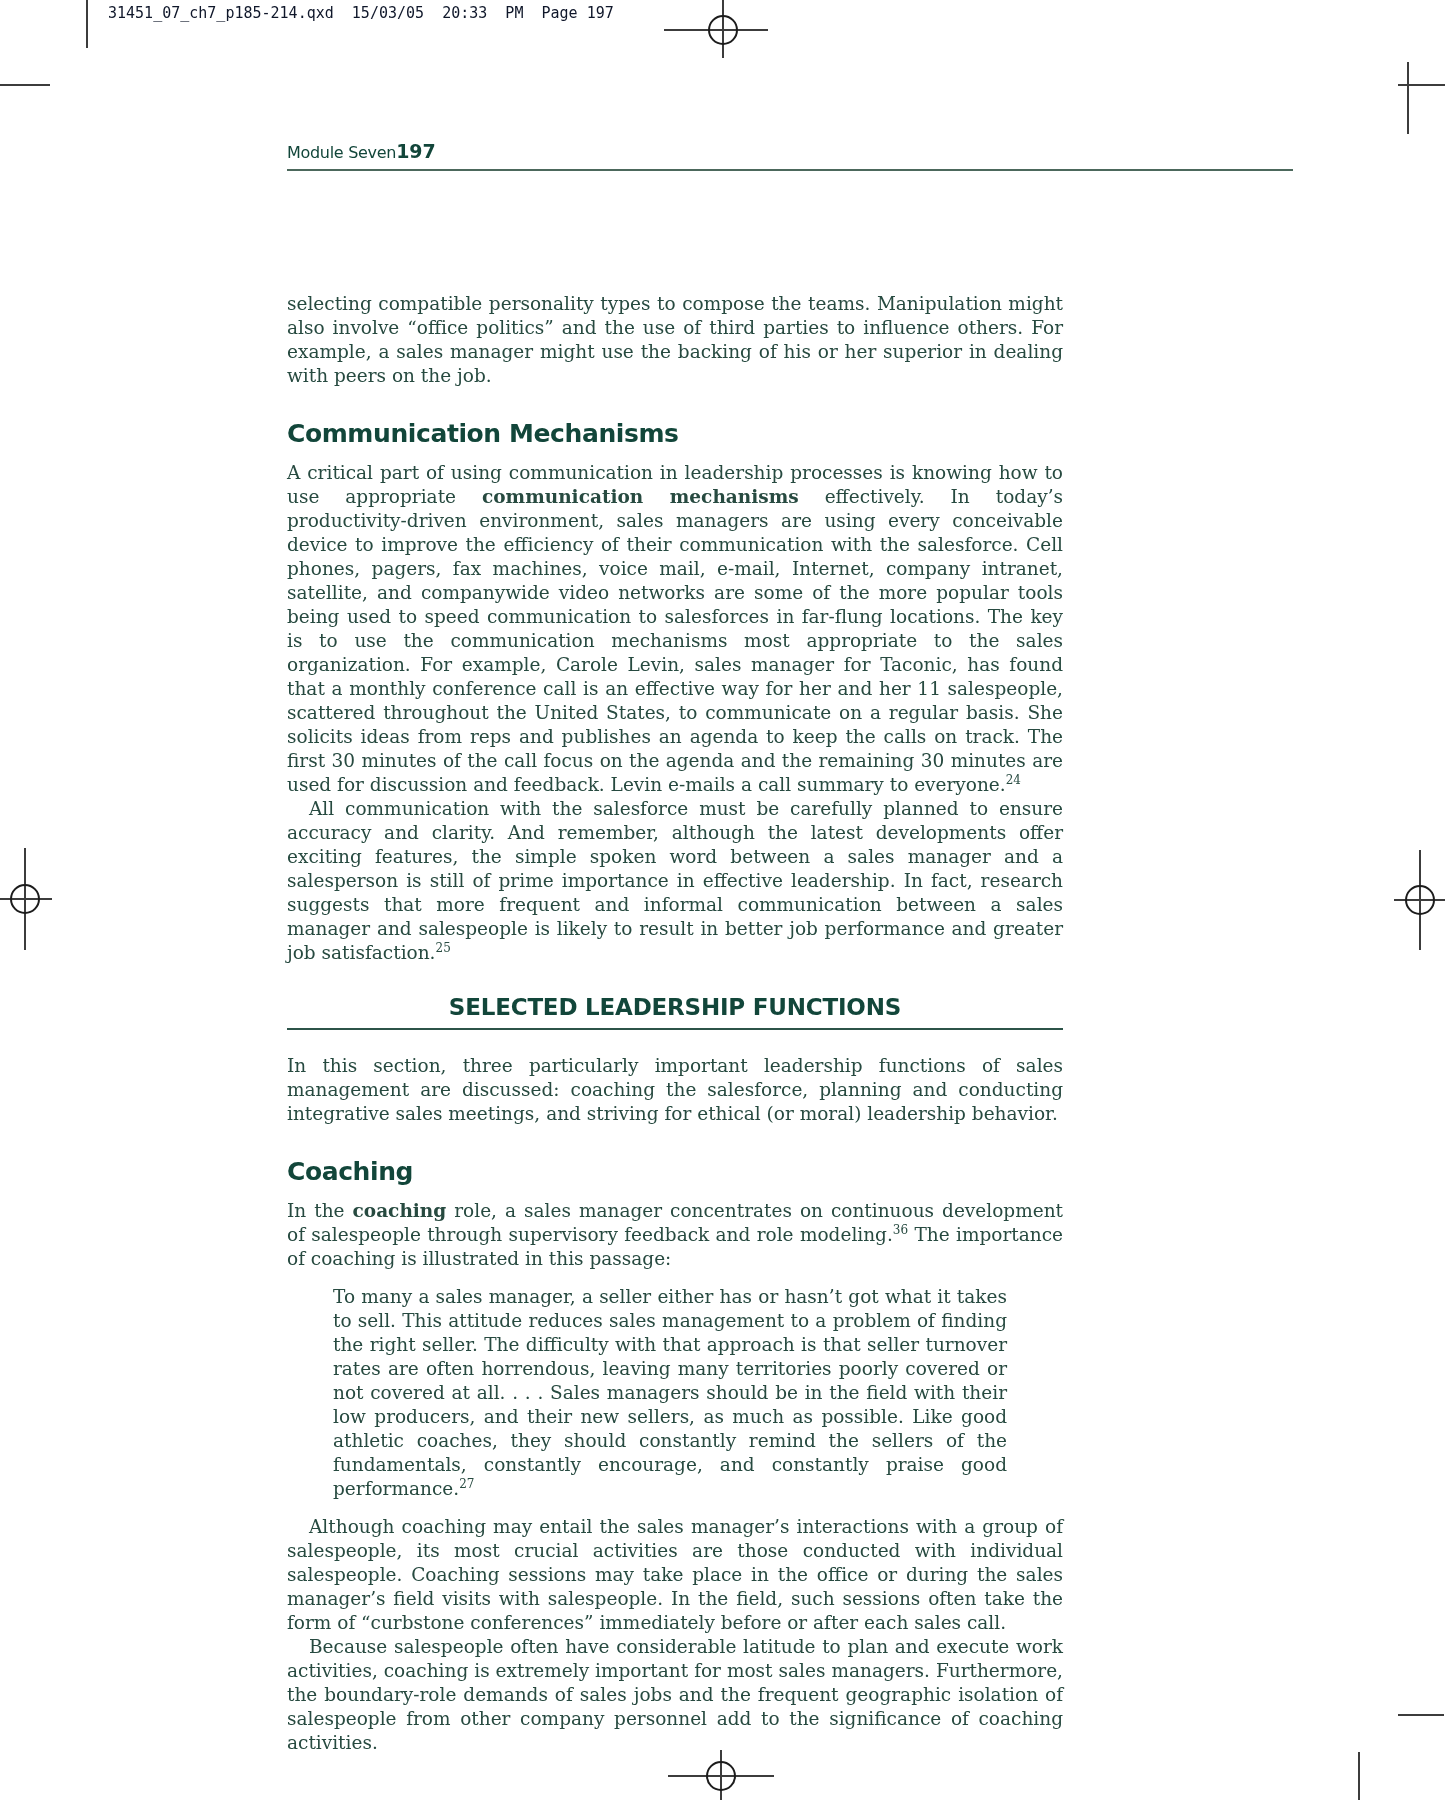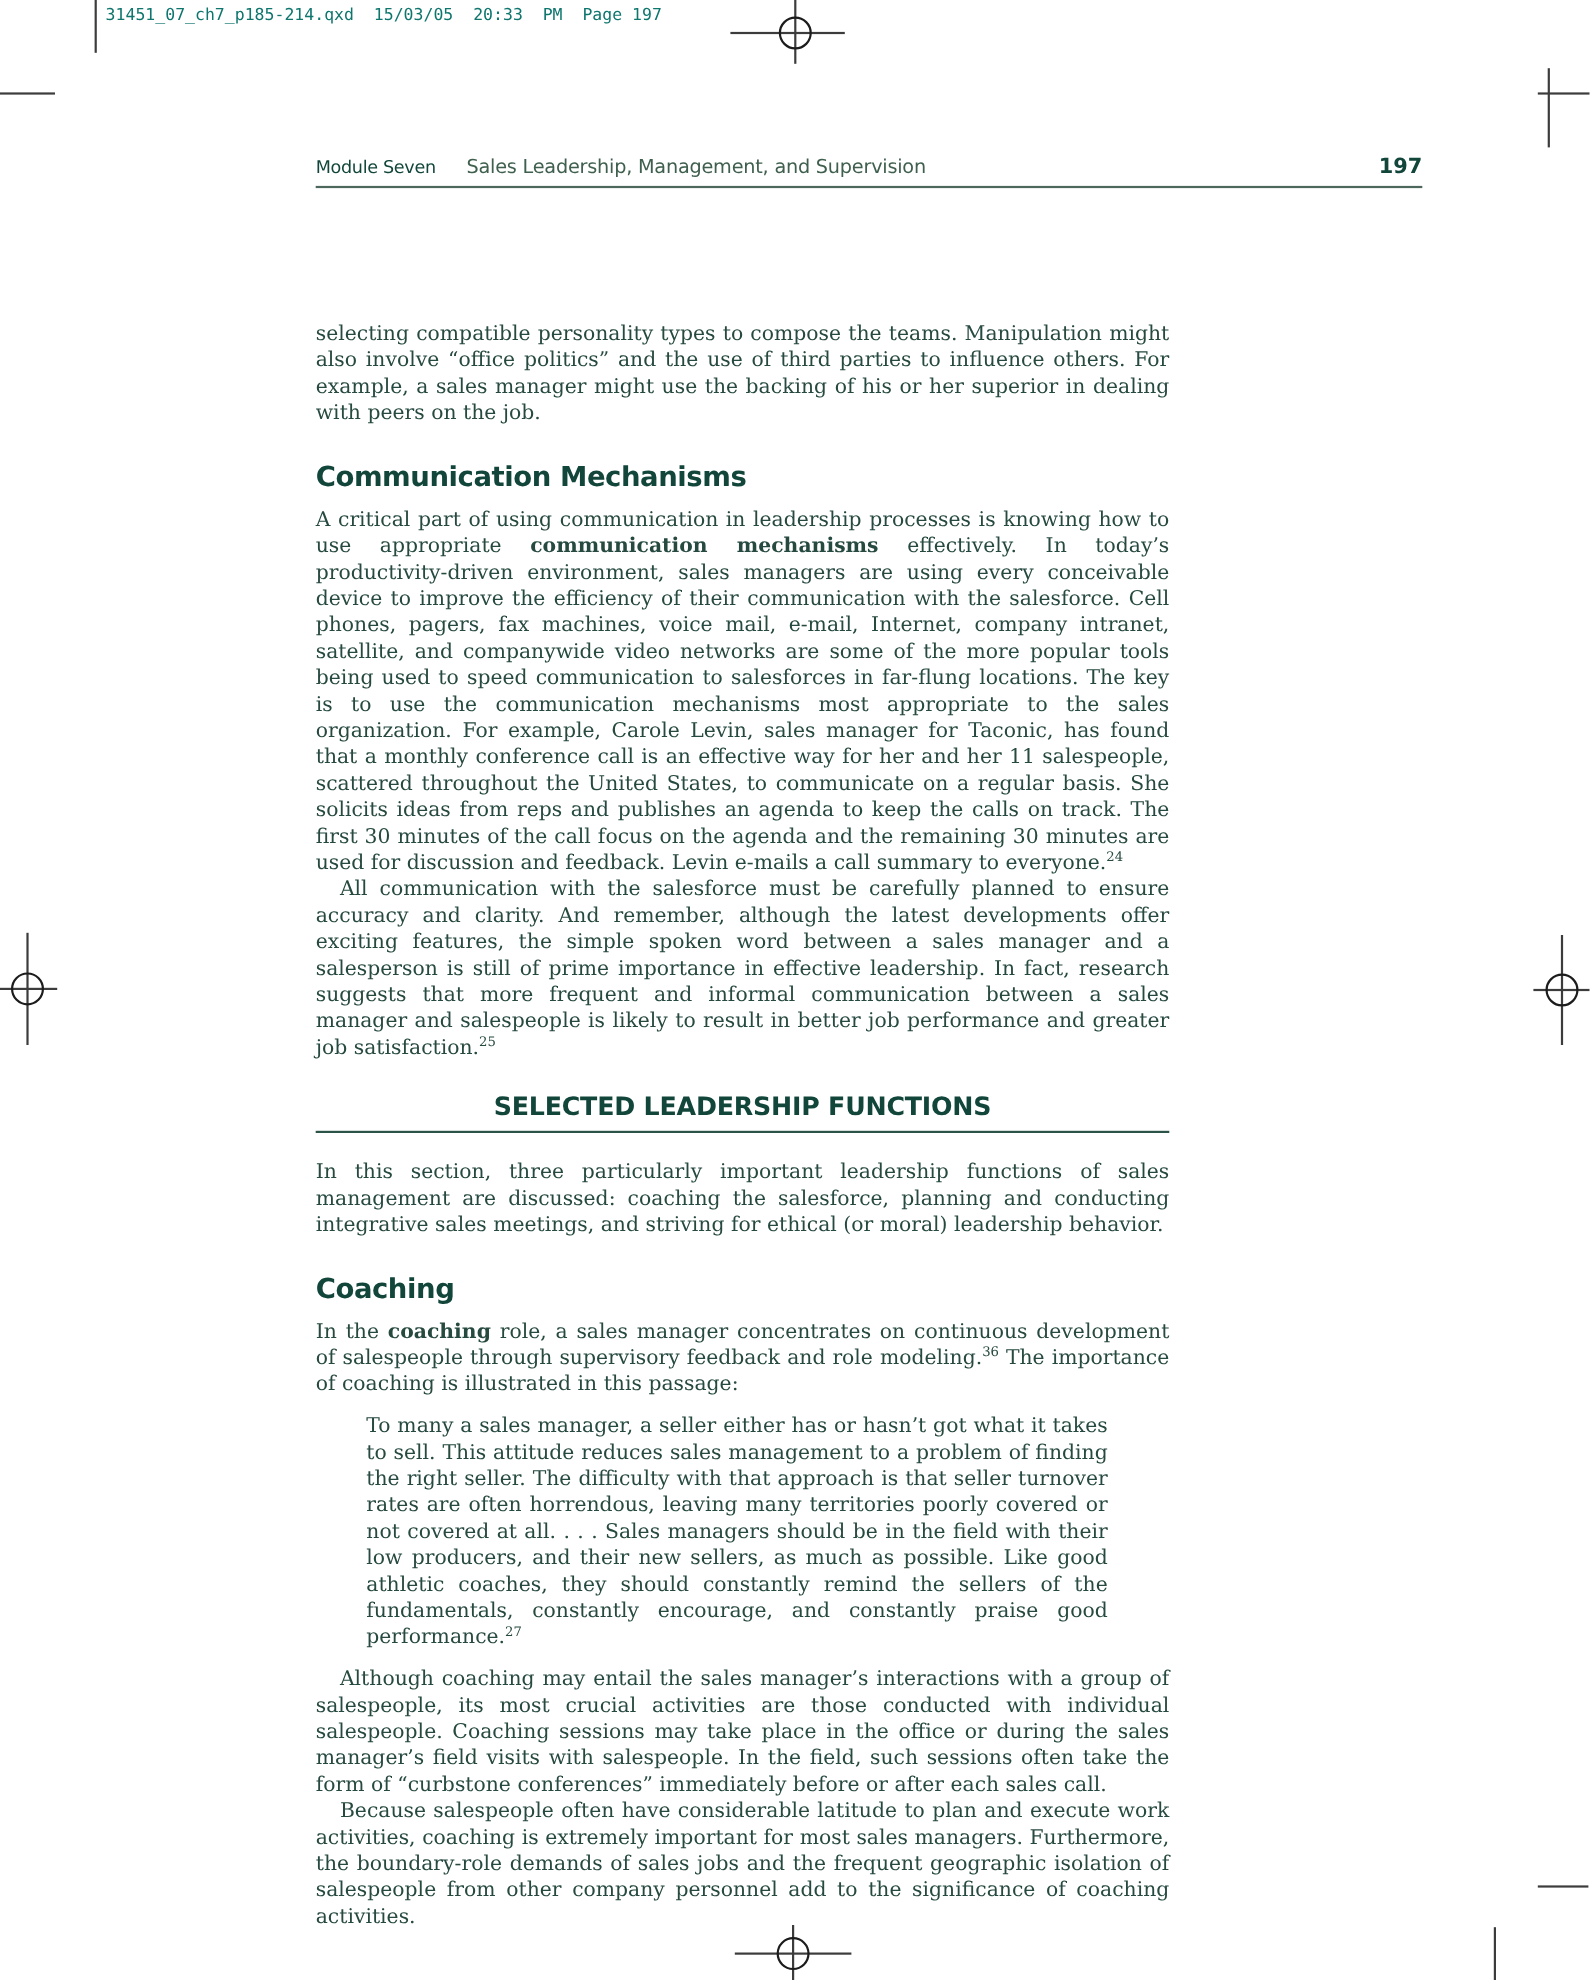--- a/index.html
+++ b/index.html
@@ -6,23 +6,23 @@
   body {
     width: 1445px; height: 1800px;
     background: #ffffff;
     position: relative;
     overflow: hidden;
     font-family: "DejaVu Serif", serif;
   }
 
   
   .slug {
-    position: absolute; left: 96px; top: 4px;
+    position: absolute; left: 108px; top: 4px;
     font-family: "DejaVu Sans Mono", monospace;
-    font-size: 15px; color: #0f766e;
+    font-size: 15px; color: #0f172a;
     white-space: pre;
   }
   .mark { position: absolute; background: #3c3c3c; }
   .cm-topleft-v   { left: 86px;  top: 0;       width: 2px;  height: 48px; }
   .cm-left-h      { left: 0;     top: 84px;    width: 50px; height: 2px; }
   .cm-topright-v  { left: 1407px;top: 62px;    width: 2px;  height: 72px; }
   .cm-topright-h  { left: 1398px;top: 84px;    width: 47px; height: 2px; }
   .cm-botright-h  { left: 1398px;top: 1714px;  width: 46px; height: 2px; }
   .cm-botright-v  { left: 1358px;top: 1752px;  width: 2px;  height: 48px; }
 
@@ -136,21 +136,20 @@
   <div class="circle"></div>
 </div>
 <div class="regmark reg-bottom">
   <div class="vline"></div>
   <div class="hline"></div>
   <div class="circle"></div>
 </div>
 
 <div class="pagehead">
   <span class="module">Module Seven</span>
-  <span class="headtitle">Sales Leadership, Management, and Supervision</span>
   <span class="pagenum">197</span>
 </div>
 
 <div class="column">
 
   <p>selecting compatible personality types to compose the teams. Manipulation might also involve “office politics” and the use of third parties to influence others. For example, a sales manager might use the backing of his or her superior in dealing with peers on the job.</p>
 
   <h3 class="section-sub">Communication Mechanisms</h3>
 
   <p><span>A critical part of using communication in leadership processes is knowing how to use appropriate </span><b>communication mechanisms</b><span> effectively. In today’s productivity-driven environment, sales managers are using every conceivable device to improve the efficiency of their communication with the salesforce. Cell phones, pagers, fax machines, voice mail, e-mail, Internet, company intranet, satellite, and companywide video networks are some of the more popular tools being used to speed communication to salesforces in far-flung locations. The key is to use the communication mechanisms most appropriate to the sales organization. For example, Carole Levin, sales manager for Taconic, has found that a monthly conference call is an effective way for her and her 11 salespeople, scattered throughout the United States, to communicate on a regular basis. She solicits ideas from reps and publishes an agenda to keep the calls on track. The first 30 minutes of the call focus on the agenda and the remaining 30 minutes are used for discussion and feedback. Levin e-mails a call summary to everyone.</span><sup>24</sup></p>

